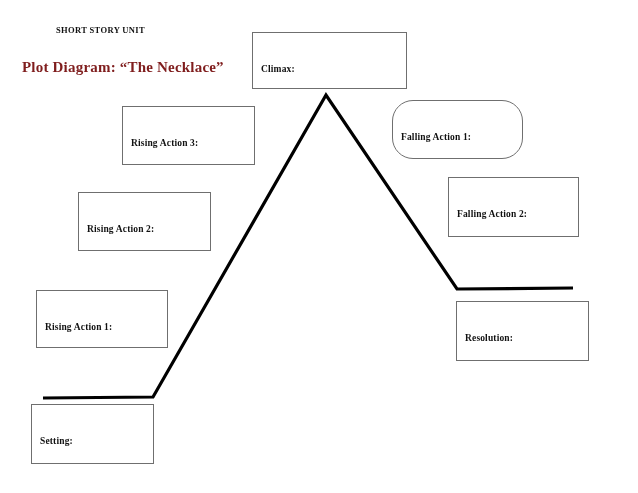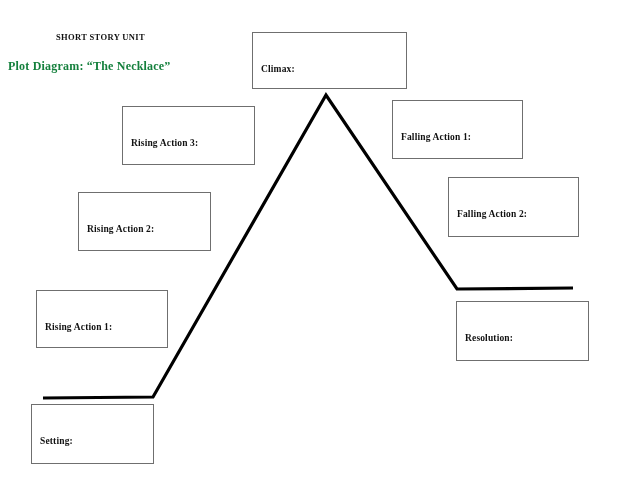--- a/index.html
+++ b/index.html
@@ -29,30 +29,29 @@
   
   .unit-label {
     position: absolute;
     left: 56px;
     top: 25px;
     font-size: 8.5px;
     font-weight: bold;
     letter-spacing: 0.35px;
     color: #111111;
     white-space: nowrap;
-    margin-top: 7px;
   }
   .doc-title {
     position: absolute;
-    left: 8px;
+    left: 22px;
     top: 59px;
-    font-size: 12px;
+    font-size: 15px;
     font-weight: bold;
     letter-spacing: 0.2px;
-    color: #15803d;
+    color: #7f1d1d;
     white-space: nowrap;
   }
 
   
   .stage-box {
     position: absolute;
     box-sizing: border-box;
     background: #ffffff;
     border: 1px solid #6f6f6f;
   }
@@ -114,21 +113,21 @@
   </div>
 
   <div class="stage-box box-rising1" style="border-color: rgb(111, 111, 111); padding-left: 40px;">
     <span class="stage-label">Rising Action 1:</span>
   </div>
 
   <div class="stage-box box-setting" style="border-color: rgb(111, 111, 111);">
     <span class="stage-label">Setting:</span>
   </div>
 
-  <div class="stage-box box-falling1" style="border-color: rgb(111, 111, 111);">
+  <div class="stage-box box-falling1" style="border-color: rgb(111, 111, 111); border-radius: 21px;">
     <span class="stage-label">Falling Action 1:</span>
   </div>
 
   <div class="stage-box box-falling2" style="border-color: rgb(111, 111, 111);">
     <span class="stage-label">Falling Action 2:</span>
   </div>
 
   <div class="stage-box box-resolution" style="border-color: rgb(111, 111, 111);">
     <span class="stage-label">Resolution:</span>
   </div>

